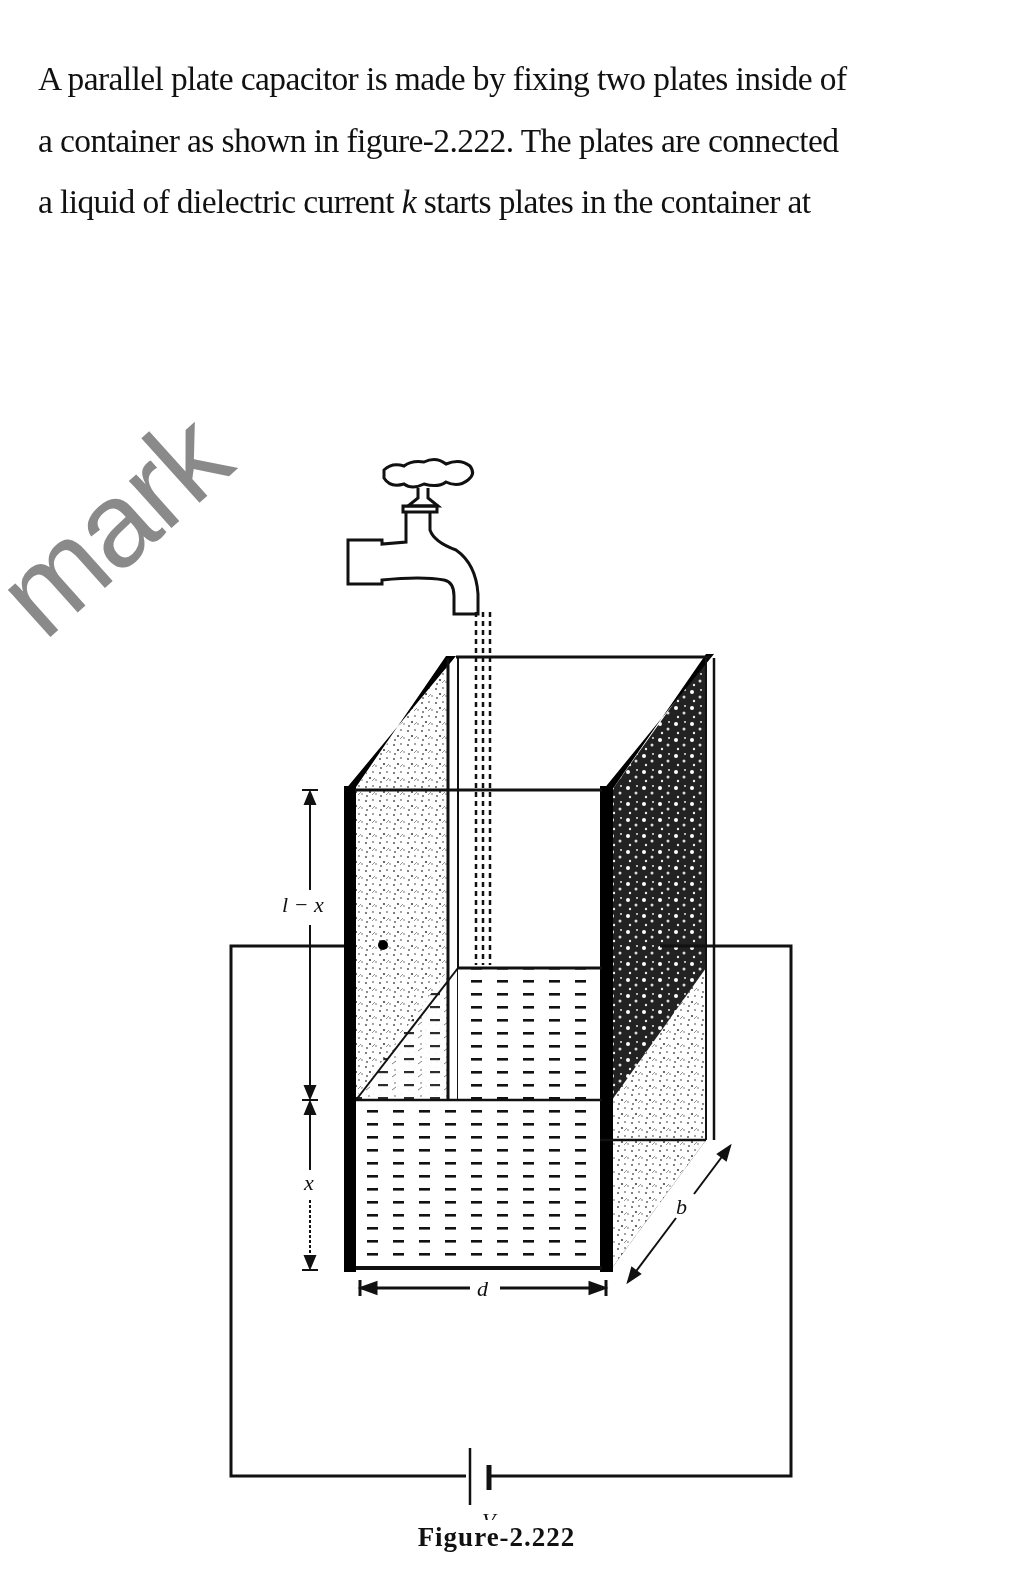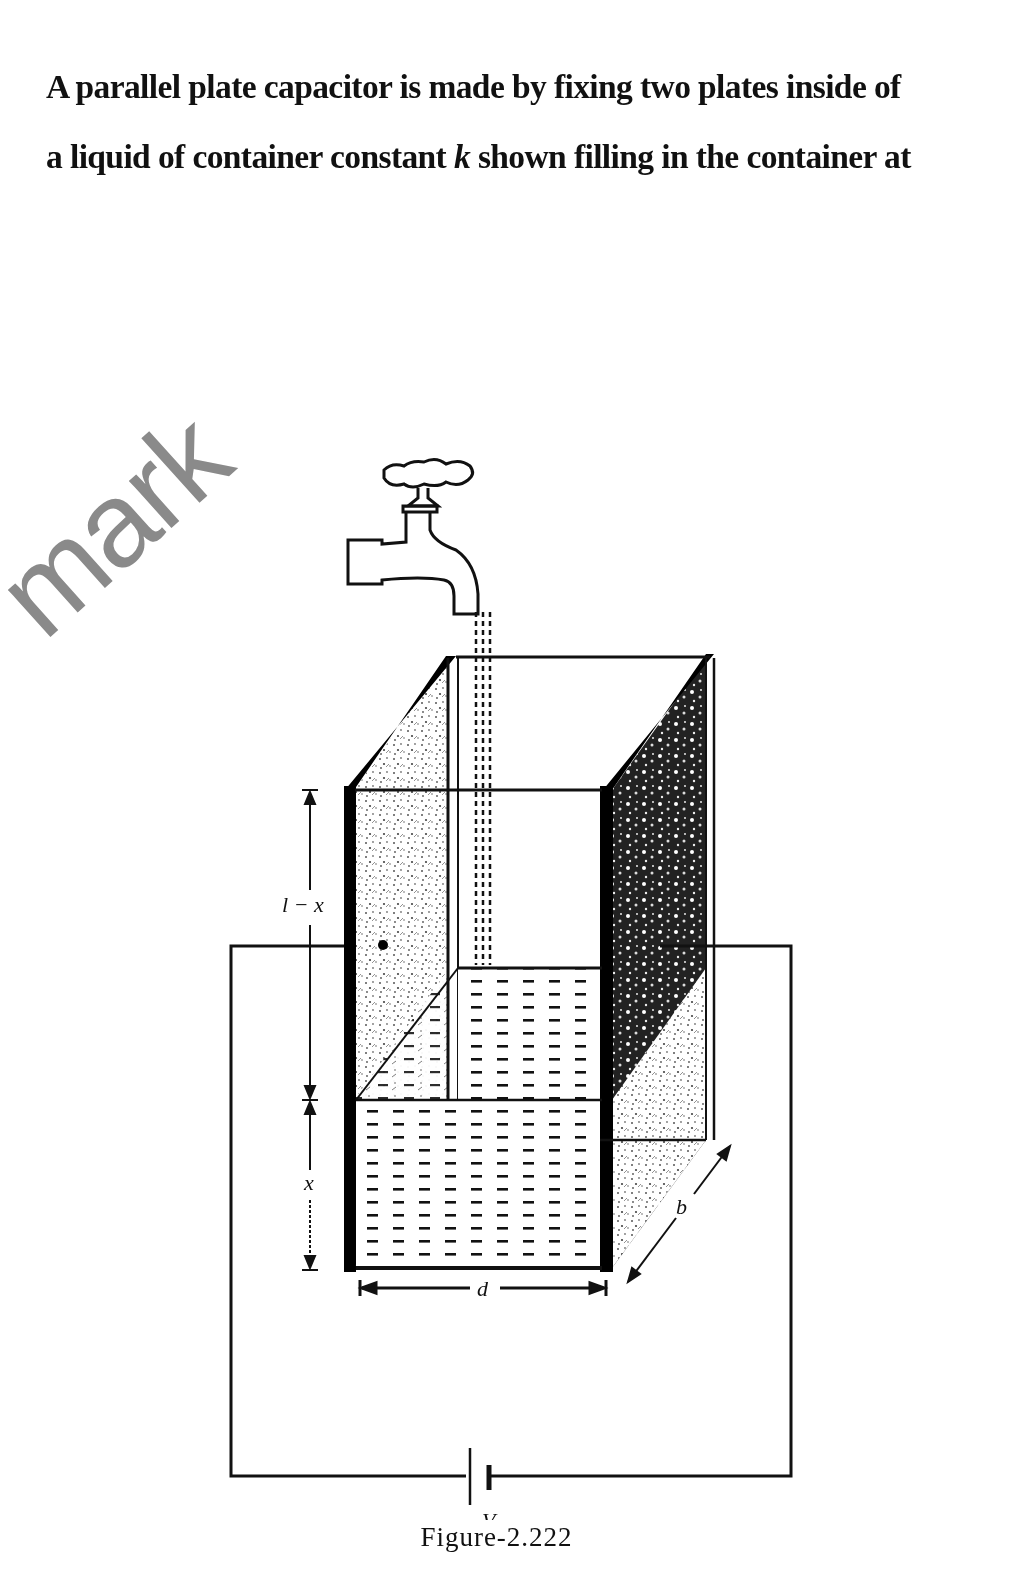--- a/index.html
+++ b/index.html
@@ -1,36 +1,37 @@
 <!DOCTYPE html>
 <html><head>
 <meta charset="utf-8">
 <style>
   html, body { margin: 0; padding: 0; background: #ffffff; }
   body { width: 1024px; height: 1580px; position: relative; overflow: hidden;
          font-family: "Liberation Serif", "DejaVu Serif", serif; color: #111; }
   .problem { position: absolute; left: 34px; top: 46px; width: 960px; }
-  .problem p { margin: 12px; font-size: 33.5px; line-height: 57.5px; letter-spacing: -0.6px;
-               white-space: nowrap; font-weight: 700; }
+  .problem p { margin: 4px; font-size: 33.5px; line-height: 57.5px; letter-spacing: -0.6px;
+               white-space: nowrap; font-weight: 400; }
   .var { font-style: italic; }
   sup { font-size: 20px; line-height: 0; }
   .watermark { position: absolute; left: -30px; top: 560px; font-family: "Liberation Sans", "DejaVu Sans", sans-serif;
                font-size: 120px; color: #8a8a8a; transform: rotate(-42deg); transform-origin: left top;
                letter-spacing: -2px; }
   .figure { position: absolute; left: 0; top: 440px; }
   .caption { position: absolute; left: 0; width: 993px; top: 1522px; text-align: center;
-             font-weight: normal; font-size: 27px; letter-spacing: 1px; }
+             font-weight: bold; font-size: 27px; letter-spacing: 1px; }
   .lbl { font-family: "Liberation Serif", "DejaVu Serif", serif; font-style: italic; font-size: 22px; fill: #111; }
 </style>
 </head>
 <body>
 
 <div class="problem">
   <p><span>A parallel plate capacitor is made by fixing two plates inside of</span></p>
-  <p><span>a liquid of container constant </span><span class="var">k</span><span> shown filling in the container at</span></p>
+  <p><span>a container as shown in figure-2.222. The plates are connected</span></p>
+  <p><span>a liquid of dielectric current </span><span class="var">k</span><span> starts plates in the container at</span></p>
 </div>
 
 <div class="watermark">mark</div>
 
 <svg class="figure" width="1024" height="1080" viewBox="0 440 1024 1080" xmlns="http://www.w3.org/2000/svg">
   <defs>
     <pattern id="speckle" width="14" height="14" patternUnits="userSpaceOnUse">
       <rect width="14" height="14" fill="#fff"></rect>
       <circle cx="2" cy="3" r="1" fill="#555"></circle>
       <circle cx="9" cy="2" r="0.9" fill="#777"></circle>

